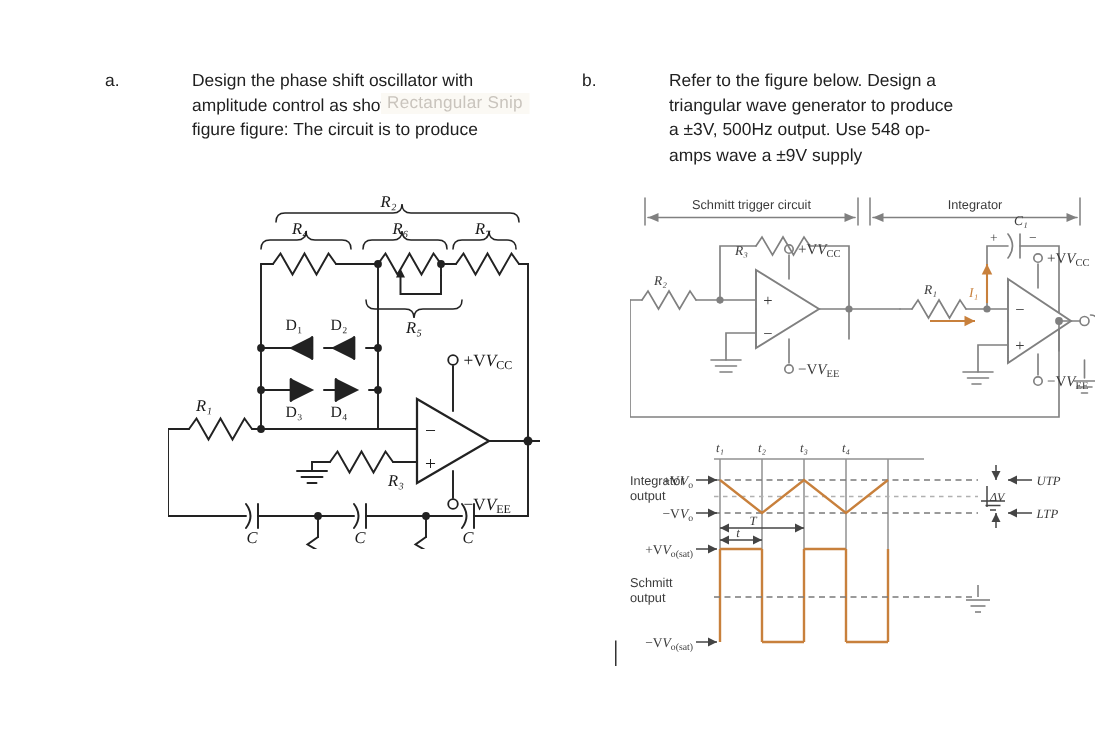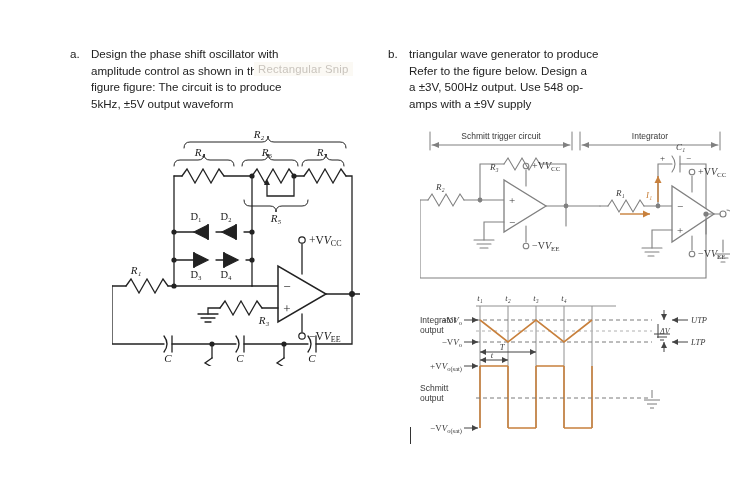--- a/index.html
+++ b/index.html
@@ -25,21 +25,21 @@
   .question {
     position: absolute;
     display: flex;
     gap: 9px;
     font-size: 11.6px;
     line-height: 16.6px;
     color: #212121;
   }
   .q-marker { flex: 0 0 auto; width: 12px; }
   .q-body { flex: 1 1 auto; }
-  .q-body div { white-space: nowrap; }
+  .q-body div { white-space: nowrap; margin-left: 37px; }
   #q-a { left: 70px; top: 46px; width: 260px; }
   #q-b { left: 388px; top: 46px; width: 250px; }
 
   
   #snip-watermark {
     position: absolute;
     left: 254px;
     top: 62px;
     font-size: 11.4px;
     color: #c9c4bd;
@@ -74,33 +74,32 @@
 <body>
 
 <div id="page">
 
   <div class="question" id="q-a">
     <div class="q-marker">a.</div>
     <div class="q-body">
       <div>Design the phase shift oscillator with</div>
       <div>amplitude control as shown in the</div>
       <div>figure figure: The circuit is to produce</div>
-      <div>5kHz, ±5V output waveform</div>
     </div>
   </div>
 
   <div id="snip-watermark">Rectangular Snip</div>
 
   <div class="question" id="q-b">
     <div class="q-marker">b.</div>
     <div class="q-body">
+      <div>Refer to the figure below. Design a</div>
       <div>triangular wave generator to produce</div>
-      <div>Refer to the figure below. Design a</div>
       <div>a ±3V, 500Hz output. Use 548 op-</div>
-      <div>amps with a ±9V supply</div>
+      <div>amps wave a ±9V supply</div>
     </div>
   </div>
 
   <div class="fig" id="fig-left">
     <svg width="248" height="240" viewBox="0 0 248 240">
       <g stroke="#222" stroke-width="1.3" fill="none" stroke-linecap="round">
 
         <path d="M72 22 q0 -6 6 -6 L150 16 q6 0 6 -6 q0 6 6 6 L228 16 q6 0 6 6" stroke-width="1"></path>
 
         <path d="M62 40 q0 -6 6 -6 L86 34 q6 0 6 -6 q0 6 6 6 L116 34 q6 0 6 6" stroke-width="1"></path>

